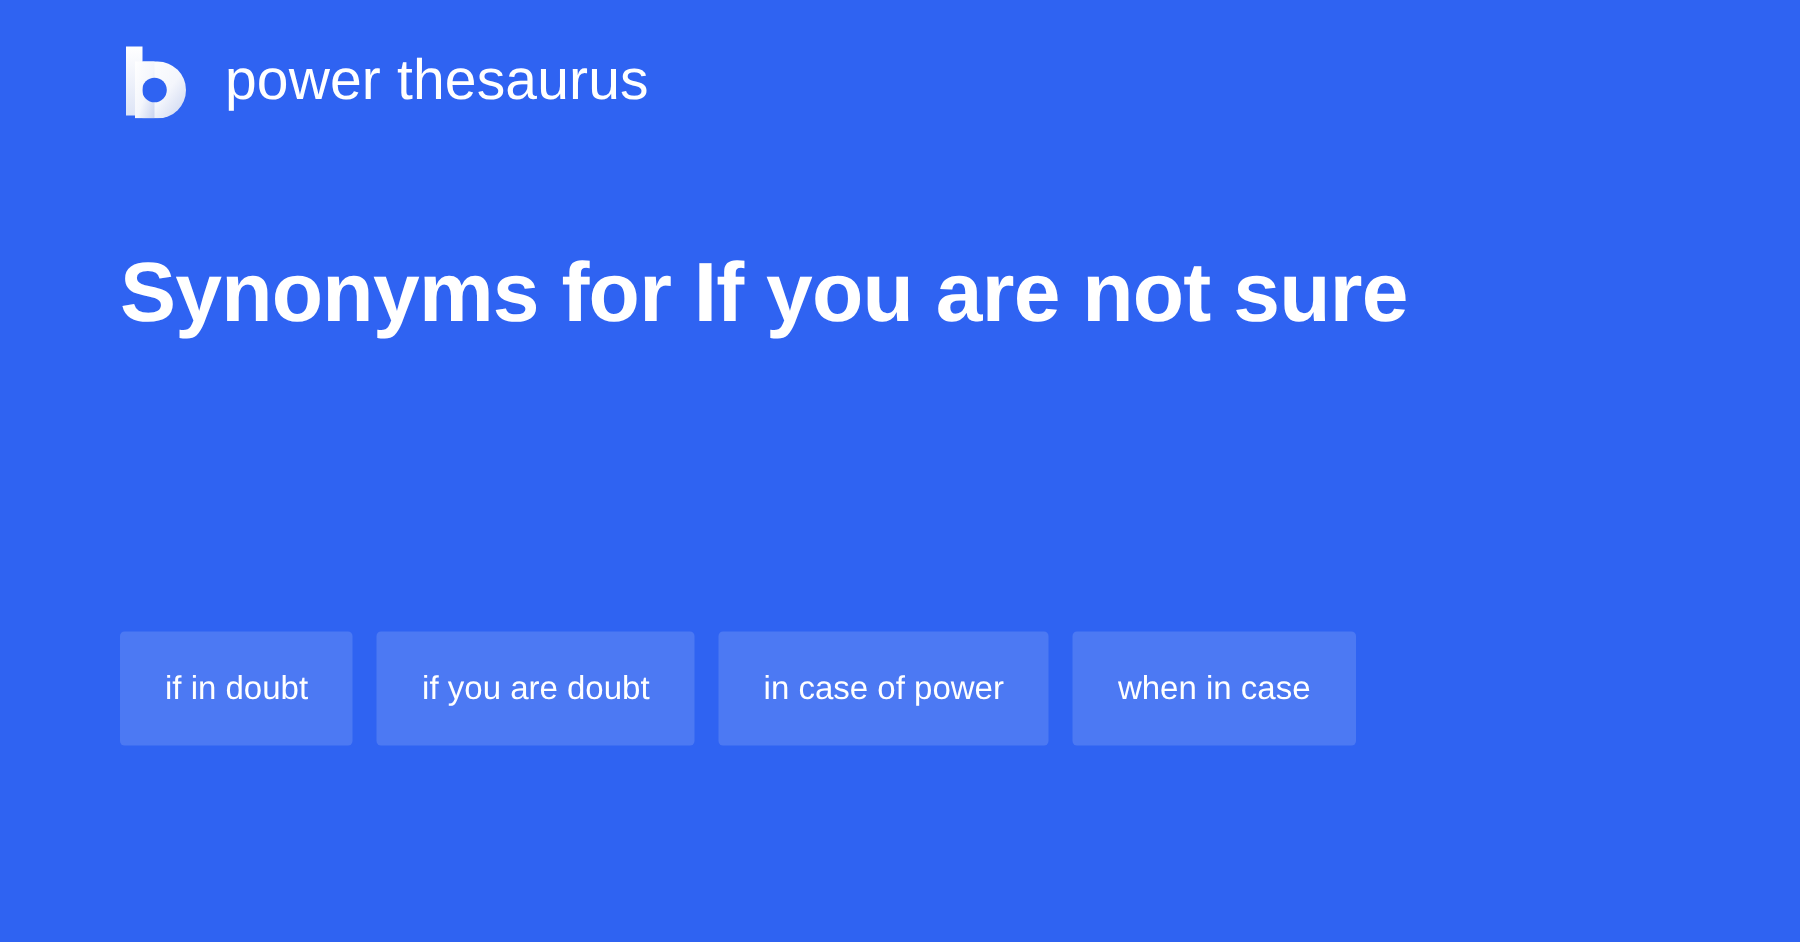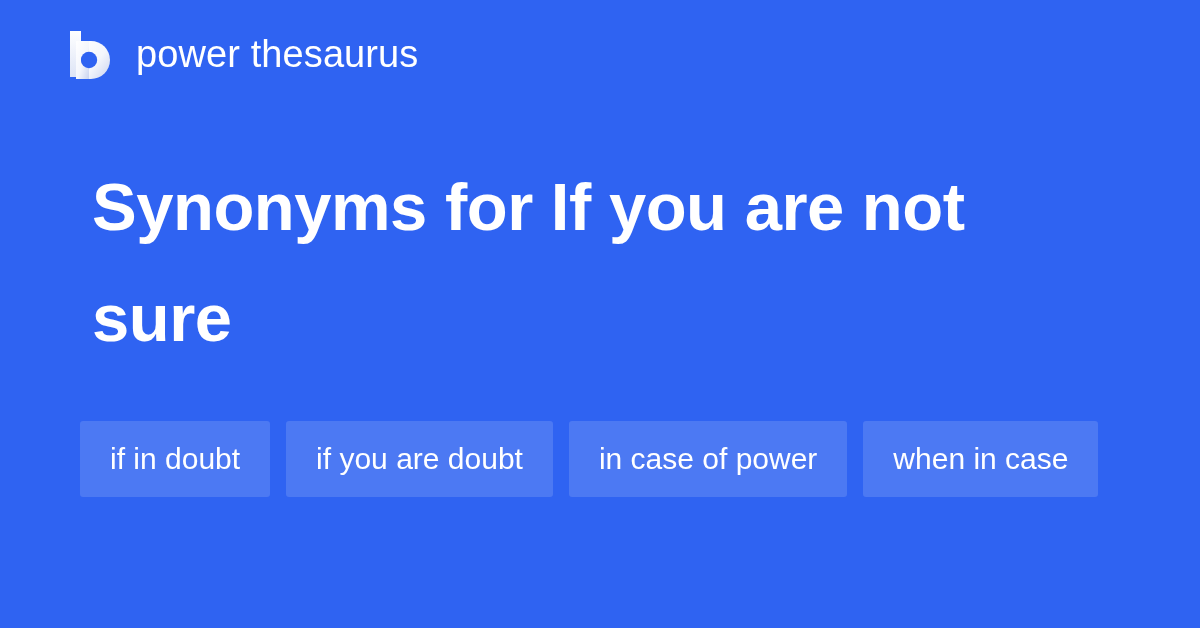--- a/index.html
+++ b/index.html
@@ -19,21 +19,21 @@
     position: relative;
     width: 1200px;
     height: 628px;
     background: #2f63f2;
     box-sizing: border-box;
   }
 
   
   .brand {
     position: absolute;
-    left: 68px;
+    left: 82px;
     top: 28px;
     display: flex;
     align-items: center;
     height: 52px;
   }
   .brand-mark {
     width: 46px;
     height: 50px;
     display: block;
     flex: 0 0 auto;
@@ -48,25 +48,25 @@
     white-space: nowrap;
   }
 
   
   .headline {
     position: absolute;
     left: 80px;
     top: 139px;
     width: 980px;
     color: #ffffff;
-    font-size: 67px;
+    font-size: 56px;
     font-weight: bold;
     line-height: 111px;
     letter-spacing: -0.5px;
-    margin: 12px;
+    margin: 0;
   }
 
   
   .chips {
     position: absolute;
     left: 80px;
     top: 421px;
     width: 1040px;
     display: flex;
     flex-wrap: wrap;
@@ -76,21 +76,21 @@
   .chip {
     height: 76px;
     box-sizing: border-box;
     padding: 0 30px;
     display: flex;
     align-items: center;
     justify-content: center;
     background: rgba(255, 255, 255, 0.14);
     border-radius: 3px;
     color: #ffffff;
-    font-size: 30px;
+    font-size: 22px;
     font-weight: 400;
     line-height: 1;
     white-space: nowrap;
   }
 </style>
 </head>
 <body>
 
 <div class="page">
 

